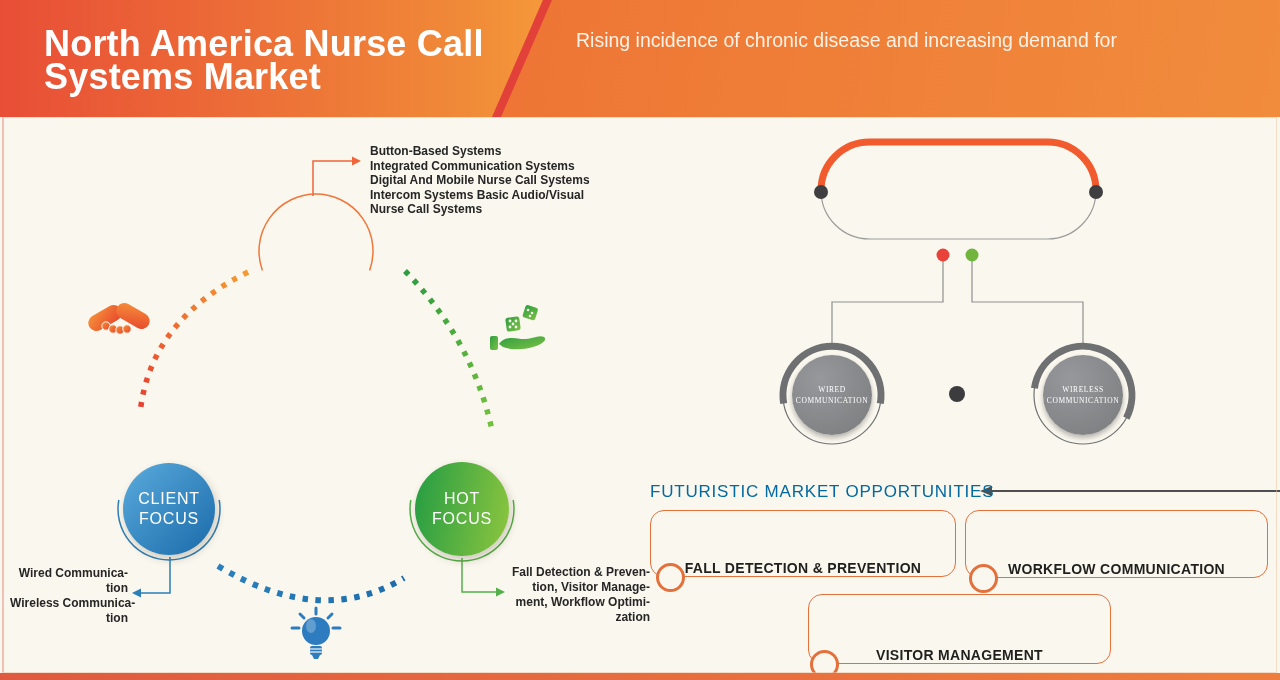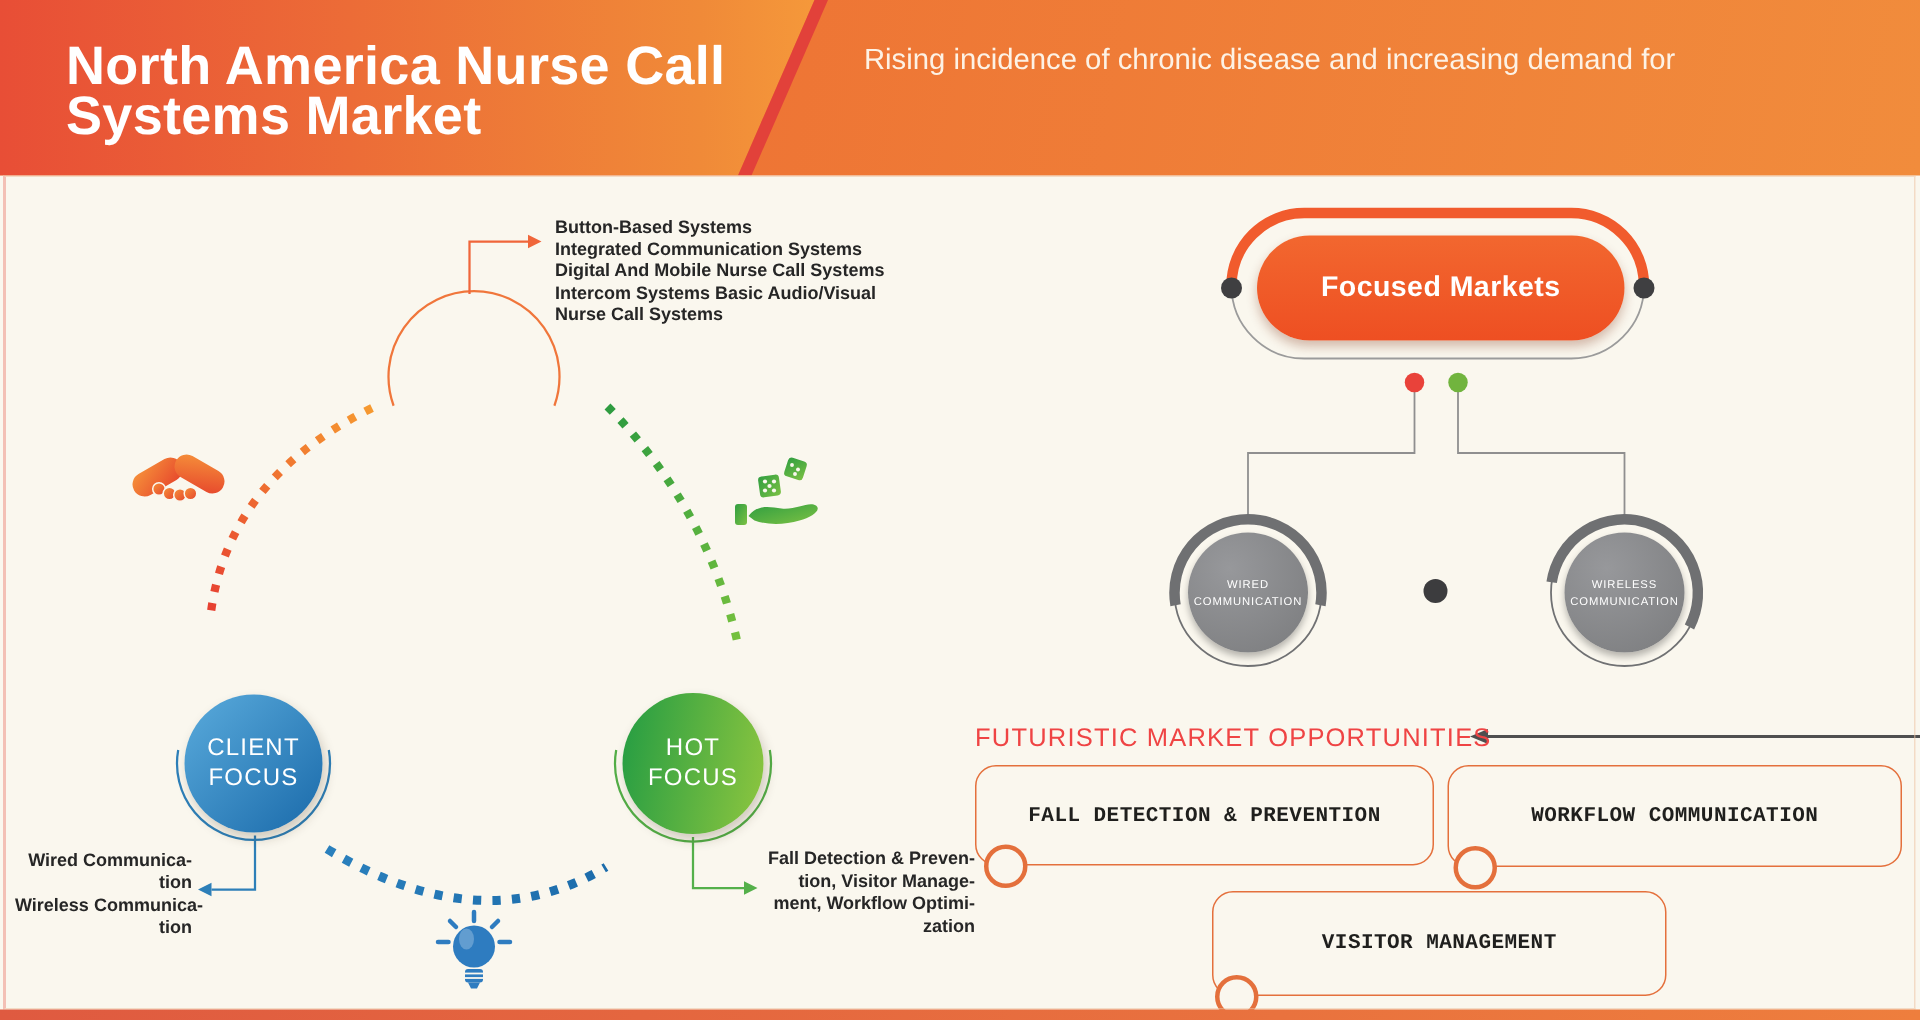--- a/index.html
+++ b/index.html
@@ -46,29 +46,29 @@
   .ann-hb{left:512px;top:565px;line-height:15px;text-align:right;}
   .icon{position:absolute;}
   
   .pill{position:absolute;left:838px;top:157px;width:245px;height:70px;border-radius:35px;
     background:linear-gradient(180deg,#f2672f,#ee4f22);display:flex;align-items:center;justify-content:center;
     box-shadow:0 4px 7px rgba(120,40,10,.3);}
   .pill span{color:#fff;font-weight:bold;font-size:19px;letter-spacing:.3px;}
   .node{position:absolute;width:80px;height:80px;border-radius:50%;
     background:radial-gradient(circle at 35% 30%,#97989b,#7a7b7d);
     display:flex;align-items:center;justify-content:center;text-align:center;
-    box-shadow:0 3px 5px rgba(0,0,0,.28);}
+    box-shadow:0 3px 5px rgba(0,0,0,.28);font-family:Liberation Serif, serif;}
   .node .nl{color:#fff;font-size:7.5px;letter-spacing:.6px;line-height:11px;font-weight:normal;}
   .node-wired{left:792px;top:355px;}
   .node-wireless{left:1043px;top:355px;}
   
   .opp-heading{position:absolute;left:650px;top:482px;font-size:17px;letter-spacing:.8px;
-    color:#ef4444;font-weight:normal;}
+    color:#0369a1;font-weight:normal;}
   .opp-box{position:absolute;border:1.5px solid #e4703c;border-radius:14px;
-    display:flex;align-items:center;justify-content:center;font-family:Liberation Mono, monospace;}
+    display:flex;align-items:flex-end;justify-content:center;}
   .opp-box .bl{font-size:14px;font-weight:bold;color:#1f1f1d;letter-spacing:.3px;}
   .box1{left:650px;top:510px;width:304px;height:65px;}
   .box2{left:965px;top:510px;width:301px;height:66px;}
   .box3{left:808px;top:594px;width:301px;height:68px;}
   .corner-circle{position:absolute;width:23px;height:23px;border-radius:50%;
     border:3.5px solid #e4703c;background:#faf7ee;}
   .cc1{left:656px;top:563px;}
   .cc2{left:969px;top:564px;}
   .cc3{left:810px;top:650px;}
 </style>
@@ -227,23 +227,20 @@
     <circle cx="26" cy="25" r="14" fill="#2e7cc0"></circle>
     <ellipse cx="21" cy="20" rx="5" ry="7" fill="#ffffff" opacity="0.25"></ellipse>
     <rect x="20" y="40" width="12" height="9" rx="2" fill="#2e7cc0"></rect>
     <g stroke="#faf7ee" stroke-width="1.2">
         <path d="M20,43 L32,43"></path>
         <path d="M20,46 L32,46"></path>
       </g>
     <path d="M22,49 L30,49 L28,53 L24,53 Z" fill="#2e7cc0"></path>
   </svg>
 
-  <div class="pill">
-    <span>Focused Markets</span>
-  </div>
 
   <div class="node node-wired">
     <div class="nl">
       <div>WIRED</div>
       <div>COMMUNICATION</div>
     </div>
   </div>
   <div class="node node-wireless">
     <div class="nl">
       <div>WIRELESS</div>

